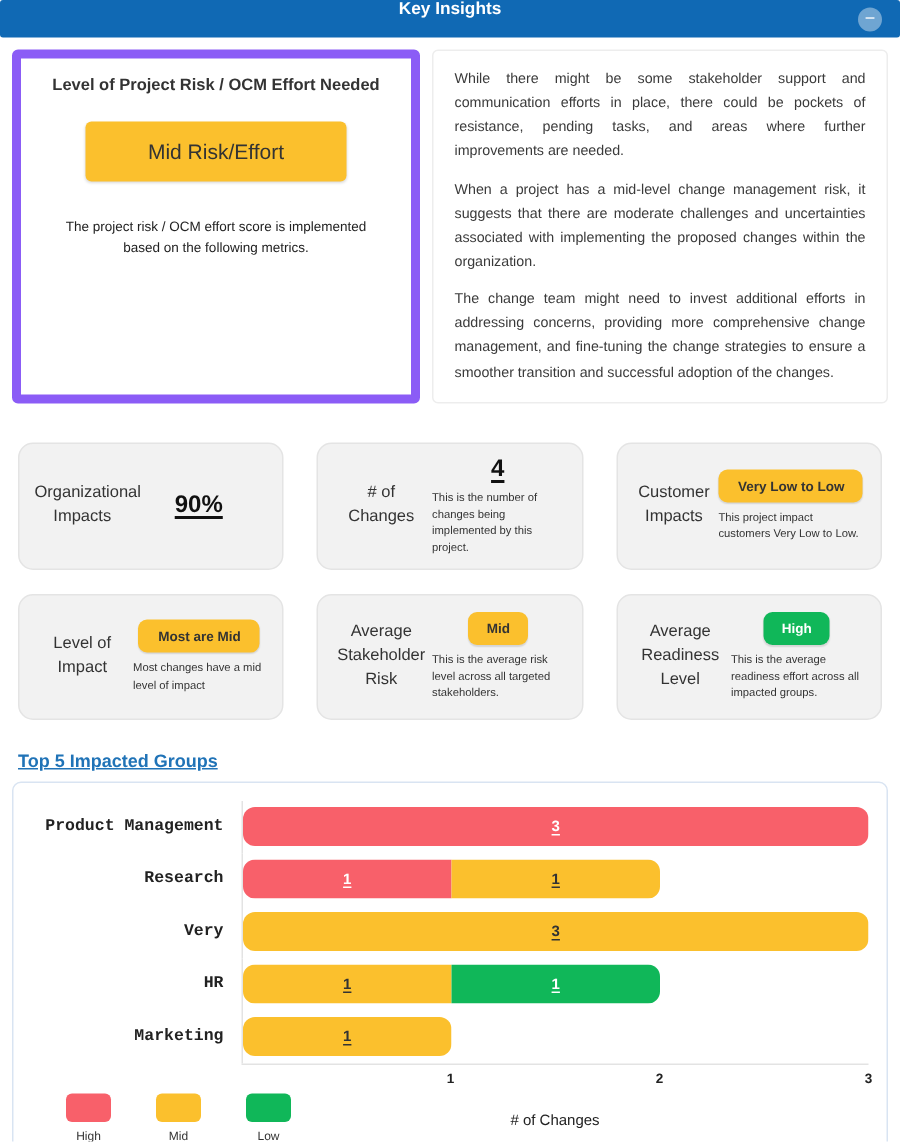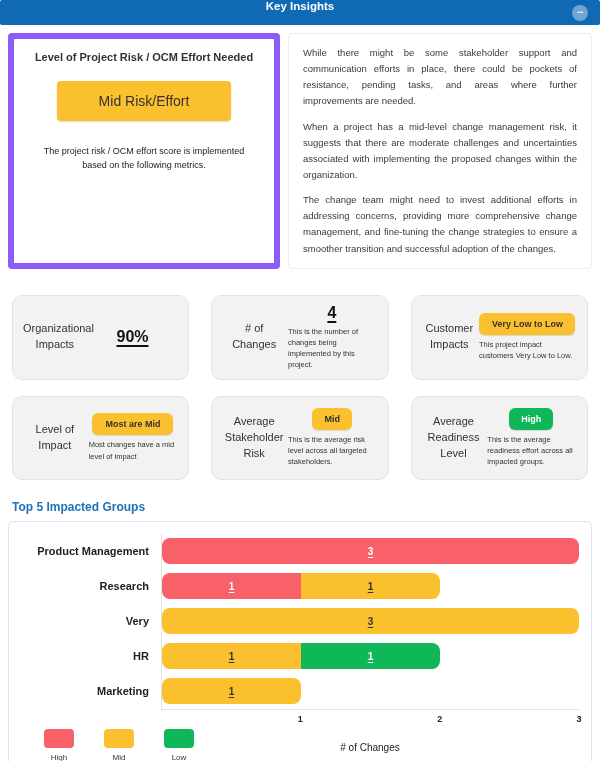--- a/index.html
+++ b/index.html
@@ -43,25 +43,25 @@
   .card-label{width:41%;text-align:center;font-size:11px;color:#333;line-height:1.45;}
   .card-body{flex:1;display:flex;flex-direction:column;align-items:center;gap:4px;padding:0 2px;}
   .card-value{font-size:16px;font-weight:800;text-decoration:underline;
     text-decoration-thickness:2px;text-underline-offset:3px;color:#111;}
   .card-desc{font-size:7.5px;color:#333;text-align:left;line-height:1.5;}
   .badge{border-radius:6px;padding:6px 12px;font-size:9px;font-weight:700;white-space:nowrap;
     box-shadow:0 1px 1px rgba(0,0,0,.12);}
   .badge-yellow{background:var(--mid-yellow);color:#333;padding-left:13px;}
   .badge-green{background:var(--low-green);color:#fff;}
   
-  .section-title{color:var(--section-blue);font-size:12px;font-weight:bold;margin:20px 0 7px 12px;}
+  .section-title{color:var(--section-blue);font-size:12px;font-weight:bold;margin:20px 0 7px 12px;text-decoration:underline;}
   .chart-card{margin:0 8px;border:1px solid var(--chart-border);border-radius:6px;
     padding:12px 12px 8px;}
   .chart-row{display:flex;align-items:center;height:35px;}
-  .chart-cat{width:140px;text-align:right;padding-right:12px;font-size:11px;font-weight:700;color:#222;}
+  .chart-cat{width:140px;text-align:right;padding-right:12px;font-size:11px;font-weight:700;color:#222;font-family:Liberation Mono, monospace;}
   .chart-track{flex:1;height:100%;display:flex;align-items:center;border-left:1px solid var(--axis-gray);}
   .bar-group{display:flex;height:26px;border-radius:8px;overflow:hidden;}
   .bar-seg{display:flex;align-items:center;justify-content:center;height:100%;}
   .bar-val{font-size:10px;font-weight:700;text-decoration:underline;text-underline-offset:2px;}
   .x-axis{margin-left:140px;border-top:1px solid var(--axis-gray);position:relative;height:16px;}
   .x-tick{position:absolute;top:4px;transform:translateX(-50%);font-size:9px;font-weight:700;color:#222;}
   .chart-bottom{position:relative;height:56px;}
   .legend{position:absolute;left:14px;top:4px;display:flex;gap:12px;}
   .legend-item{display:flex;flex-direction:column;align-items:center;width:48px;}
   .legend-swatch{width:30px;height:19px;border-radius:4px;margin-bottom:5px;}

